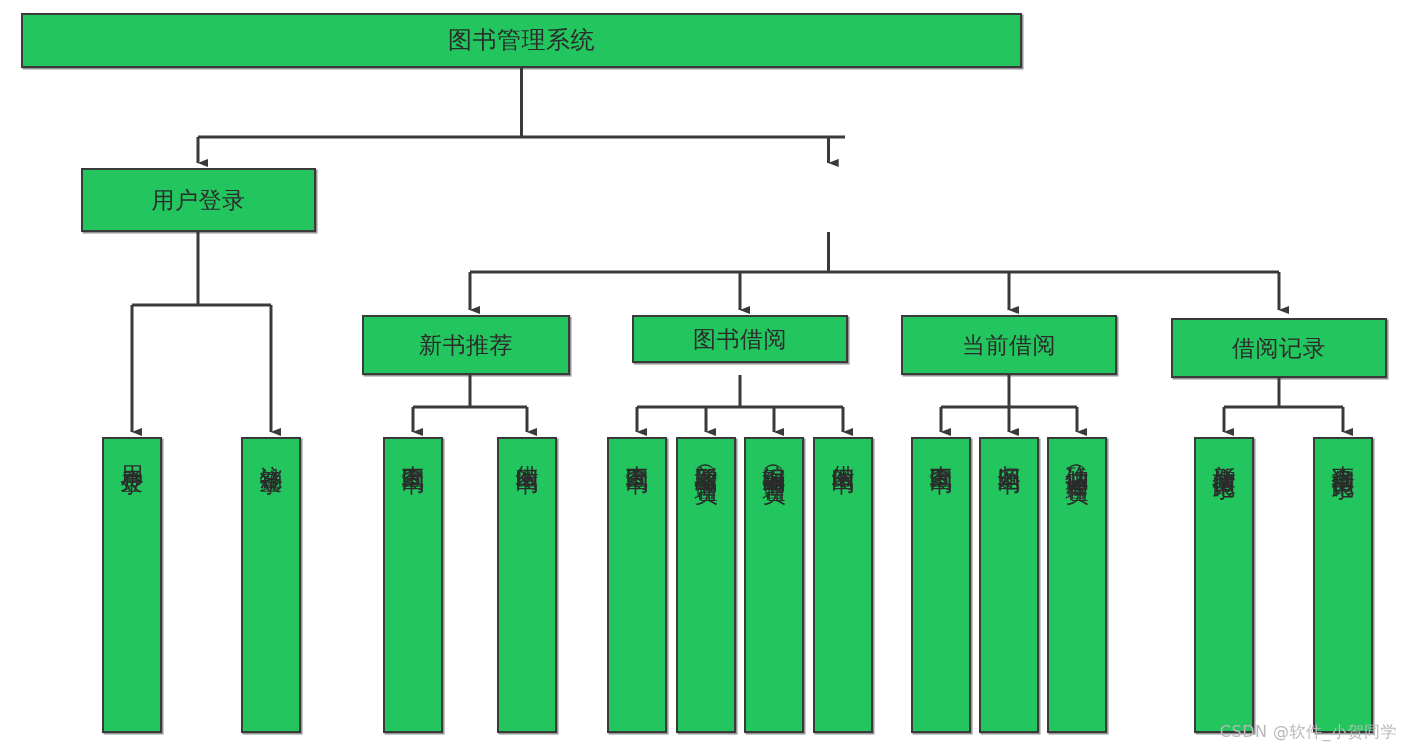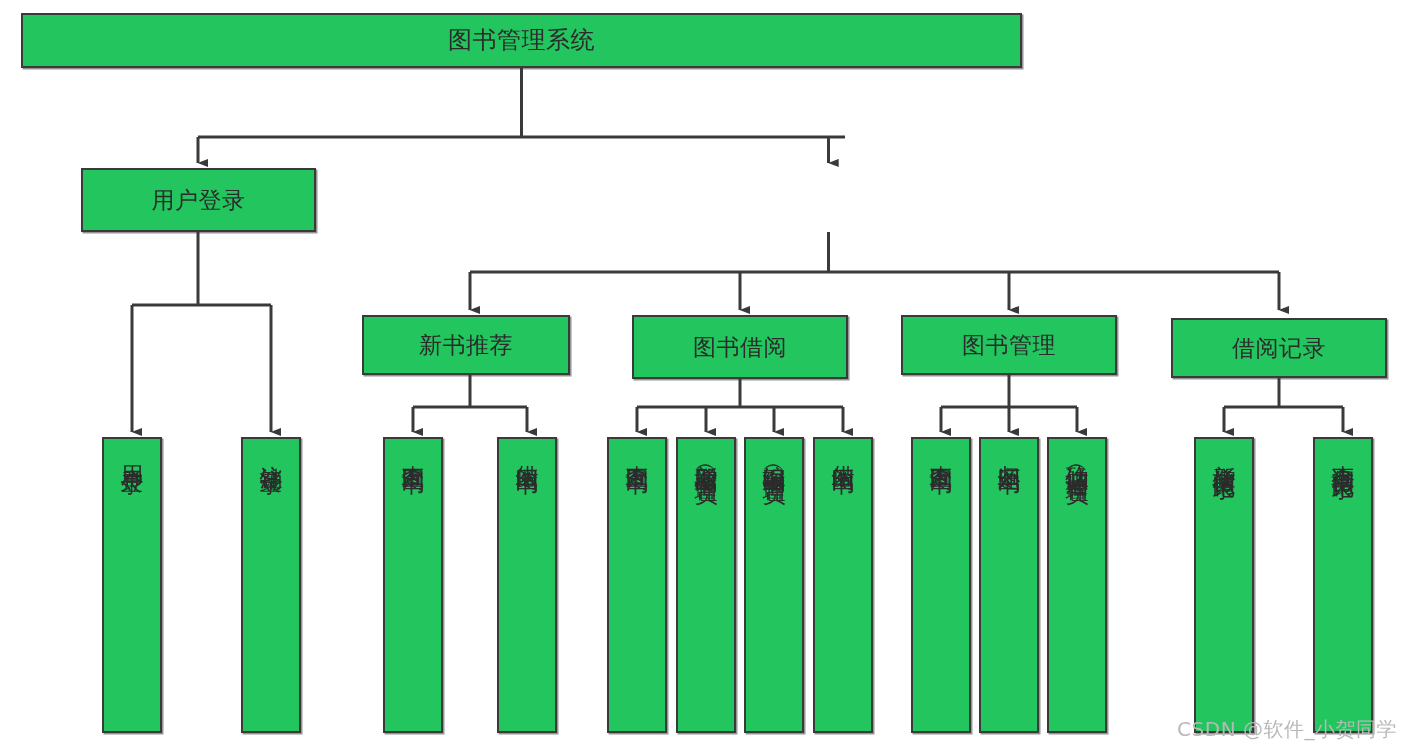--- a/index.html
+++ b/index.html
@@ -59,21 +59,21 @@
     text-orientation: upright;
     font-size: 23px;
     letter-spacing: 2.5px;
     line-height: 1;
   }
   .node.root .label { font-size: 24px; }
   #watermark {
     position: absolute;
     right: 8px;
     bottom: 4px;
-    font-size: 20px;
+    font-size: 16px;
     color: #b8b8b8;
     white-space: nowrap;
     z-index: 5;
     letter-spacing: 0.5px;
   }
 </style>
 </head>
 <body>
 
 <div id="diagram-root">
@@ -133,25 +133,25 @@
     <span class="label">图书管理系统</span>
   </div>
 
   <div class="node horizontal" style="left:81px; top:168px; width:235px; height:64px;">
     <span class="label">用户登录</span>
   </div>
 
   <div class="node horizontal" style="left:362px; top:315px; width:208px; height:60px;">
     <span class="label">新书推荐</span>
   </div>
-  <div class="node horizontal" style="left:632px; top:315px; width:216px; height:64px;">
+  <div class="node horizontal" style="left:632px; top:315px; width:216px; height:48px;">
     <span class="label">图书借阅</span>
   </div>
   <div class="node horizontal" style="left:901px; top:315px; width:216px; height:60px;">
-    <span class="label">图书管理</span>
+    <span class="label">当前借阅</span>
   </div>
   <div class="node horizontal" style="left:1171px; top:318px; width:216px; height:60px;">
     <span class="label">借阅记录</span>
   </div>
 
   <div class="node vertical" style="left:102px; top:437px; width:60px; height:296px;">
     <span class="label">用户登录</span>
   </div>
   <div class="node vertical" style="left:241px; top:437px; width:60px; height:296px;">
     <span class="label">注销登录</span>

